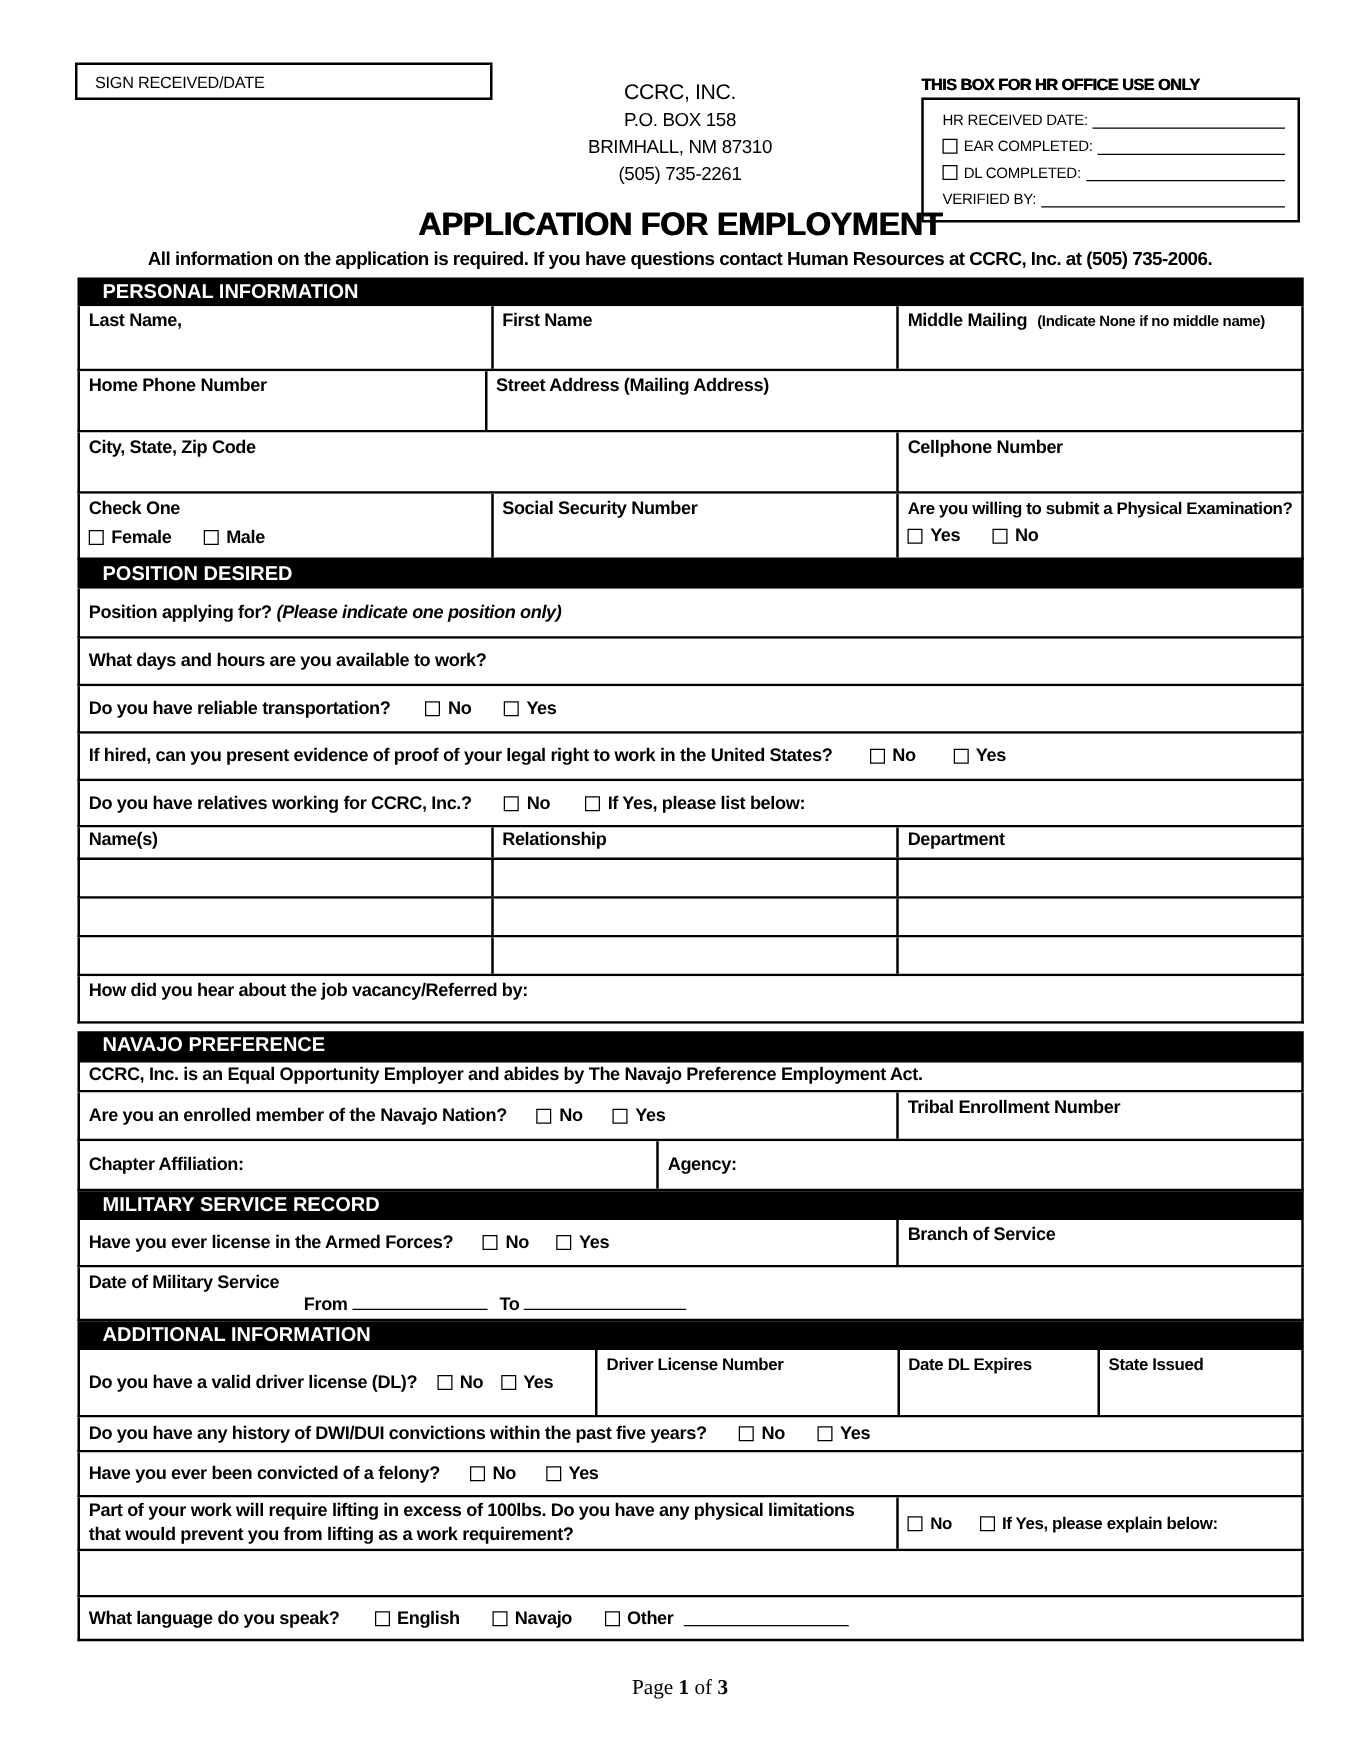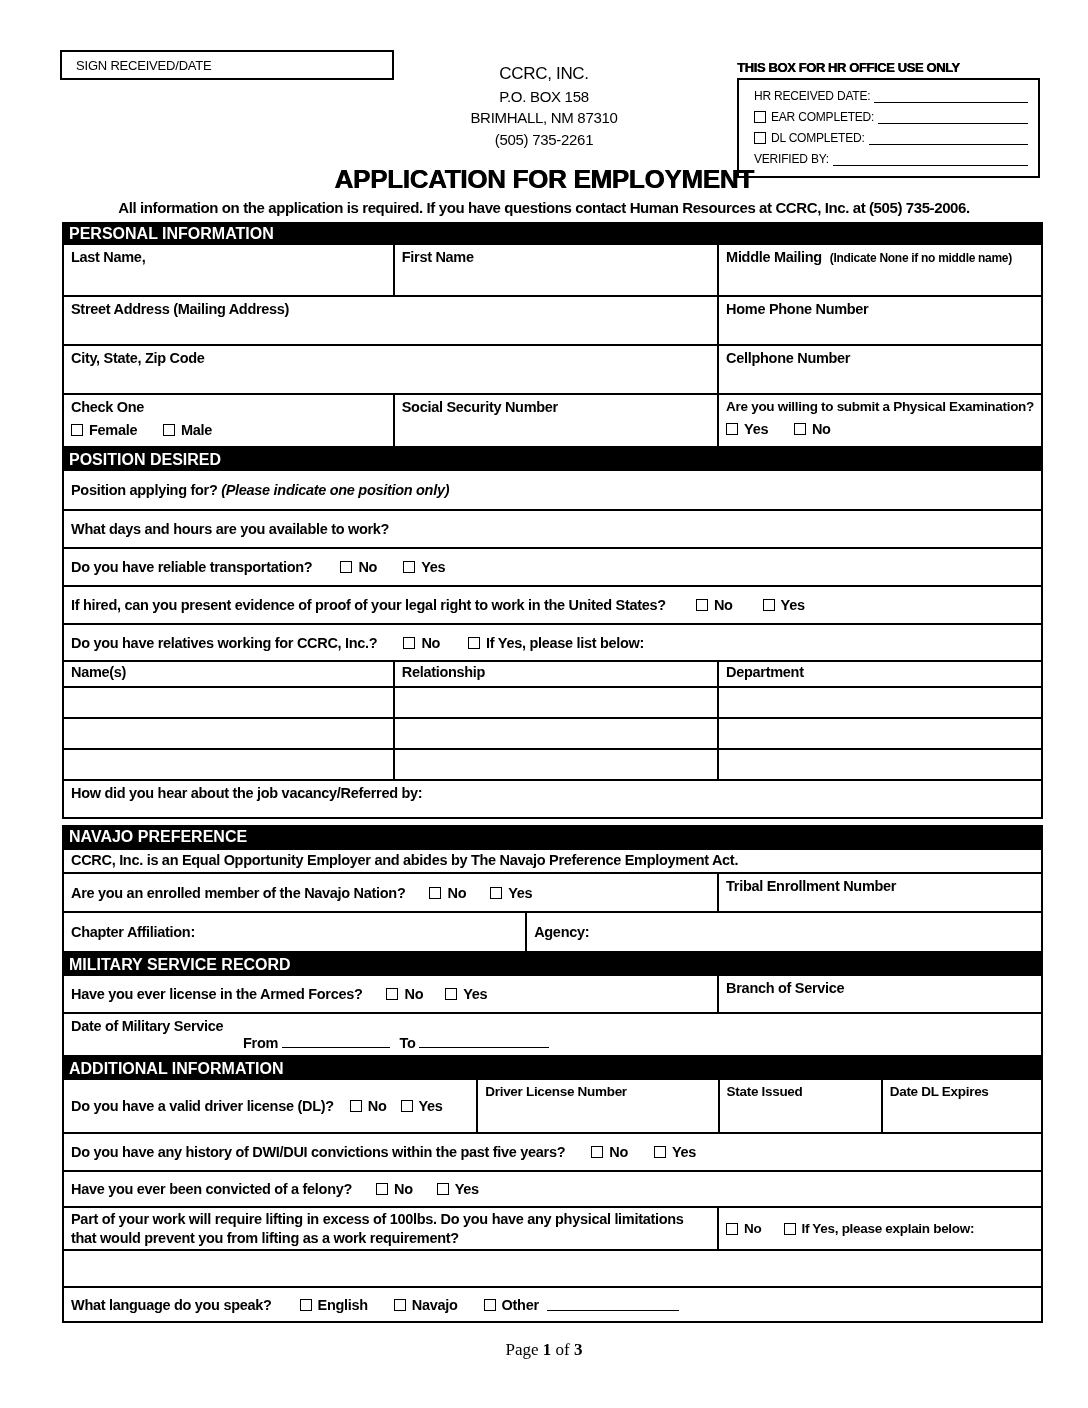--- a/index.html
+++ b/index.html
@@ -23,21 +23,21 @@
   .hr-line .fill { flex:1; border-bottom:1px solid #000; margin-left:4px; height:12px; }
 
   .title { position:absolute; top:164px; left:0; width:100%; text-align:center;
            font-size:26px; font-weight:bold; text-shadow:0.7px 0 #000; letter-spacing:-0.3px; }
   .subtitle { position:absolute; top:199px; left:0; width:100%; text-align:center;
               font-size:15px; font-weight:bold; letter-spacing:-0.4px; }
 
   
   .form { position:absolute; left:62px; top:222px; width:981px; font-weight:bold; letter-spacing:-0.3px; }
   .bar { background:#000; color:#fff; height:23px; display:flex; align-items:center;
-         padding-left:7px; font-size:16px; letter-spacing:0; }
+         padding-left:20px; font-size:16px; letter-spacing:0; }
   .row { display:flex; border:2px solid #000; border-top:0; background:#fff; }
   .cell { flex:1 1 auto; padding:4px 7px; font-size:14.5px; }
   .cell + .cell { border-left:2px solid #000; }
   .vcenter { display:flex; align-items:center; }
   .toplab { padding-top:4px; }
 
   .cb { display:inline-block; width:12px; height:12px; border:1.5px solid #000;
         background:#fff; flex:none; }
   .cbg { display:inline-flex; align-items:center; white-space:nowrap; }
   .cbg .cb { margin-right:6px; }
@@ -106,25 +106,25 @@
       </div>
       <div class="cell toplab" style="flex:0 0 33.2%">
         <span>First Name</span>
       </div>
       <div class="cell toplab">
         <span>Middle Mailing</span><span class="note">(Indicate None if no middle name)</span>
       </div>
     </div>
 
     <div class="row" style="height:49px">
+      <div class="cell toplab">
+        <span>Home Phone Number</span>
+      </div>
       <div class="cell toplab" style="flex:0 0 66.85%">
         <span>Street Address (Mailing Address)</span>
-      </div>
-      <div class="cell toplab">
-        <span>Home Phone Number</span>
       </div>
     </div>
 
     <div class="row" style="height:49px">
       <div class="cell toplab" style="flex:0 0 66.85%">
         <span>City, State, Zip Code</span>
       </div>
       <div class="cell toplab">
         <span>Cellphone Number</span>
       </div>
@@ -323,29 +323,29 @@
             <span>No</span>
           </span>
         <span class="cbg" style="margin-left:14px">
             <span class="cb"></span>
             <span>Yes</span>
           </span>
       </div>
       <div class="cell toplab" style="flex:0 0 24.7%; font-size:13.5px">
         <span>Driver License Number</span>
       </div>
+      <div class="cell toplab" style="font-size:13.5px">
+        <span>Date DL Expires</span>
+      </div>
       <div class="cell toplab" style="flex:0 0 16.7%; font-size:13.5px">
         <span>State Issued</span>
       </div>
-      <div class="cell toplab" style="font-size:13.5px">
-        <span>Date DL Expires</span>
-      </div>
-    </div>
-
-    <div class="row" style="height:38px">
+    </div>
+
+    <div class="row" style="height:28px">
       <div class="cell vcenter">
         <span class="q">Do you have any history of DWI/DUI convictions within the past five years?</span>
         <span class="cbg" style="margin-left:26px">
             <span class="cb"></span>
             <span>No</span>
           </span>
         <span class="cbg" style="margin-left:26px">
             <span class="cb"></span>
             <span>Yes</span>
           </span>

